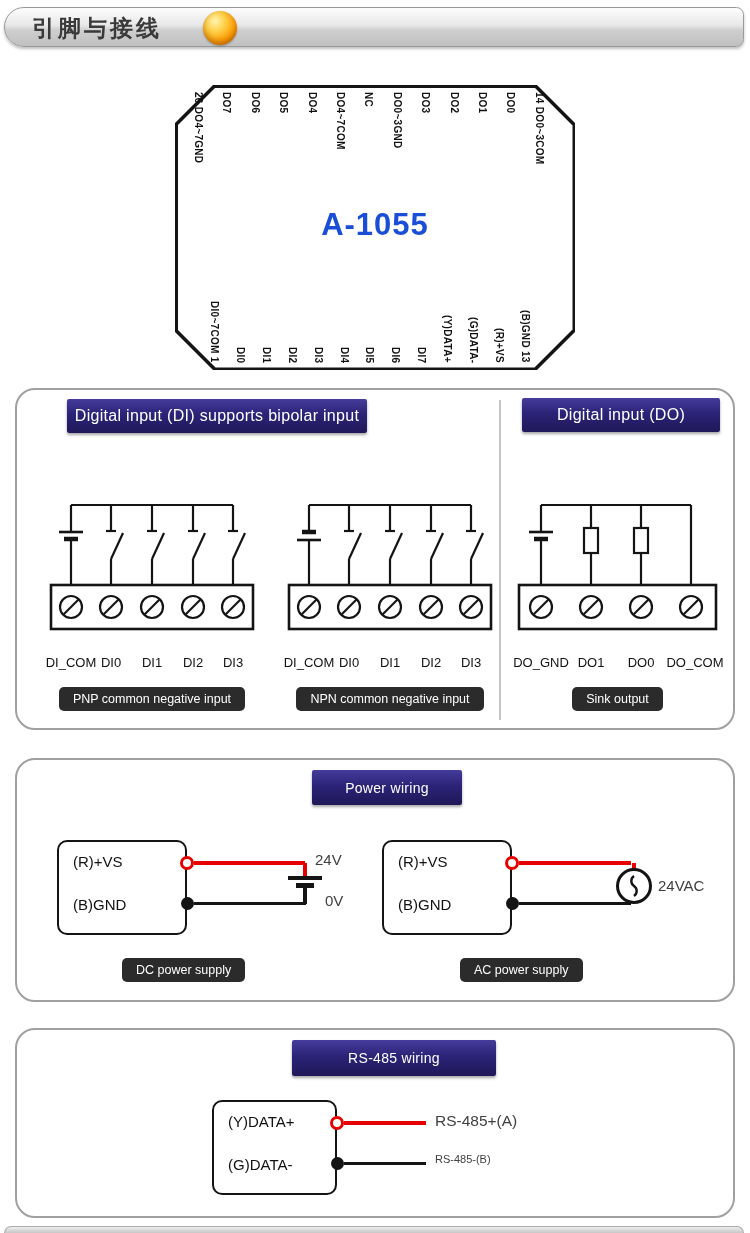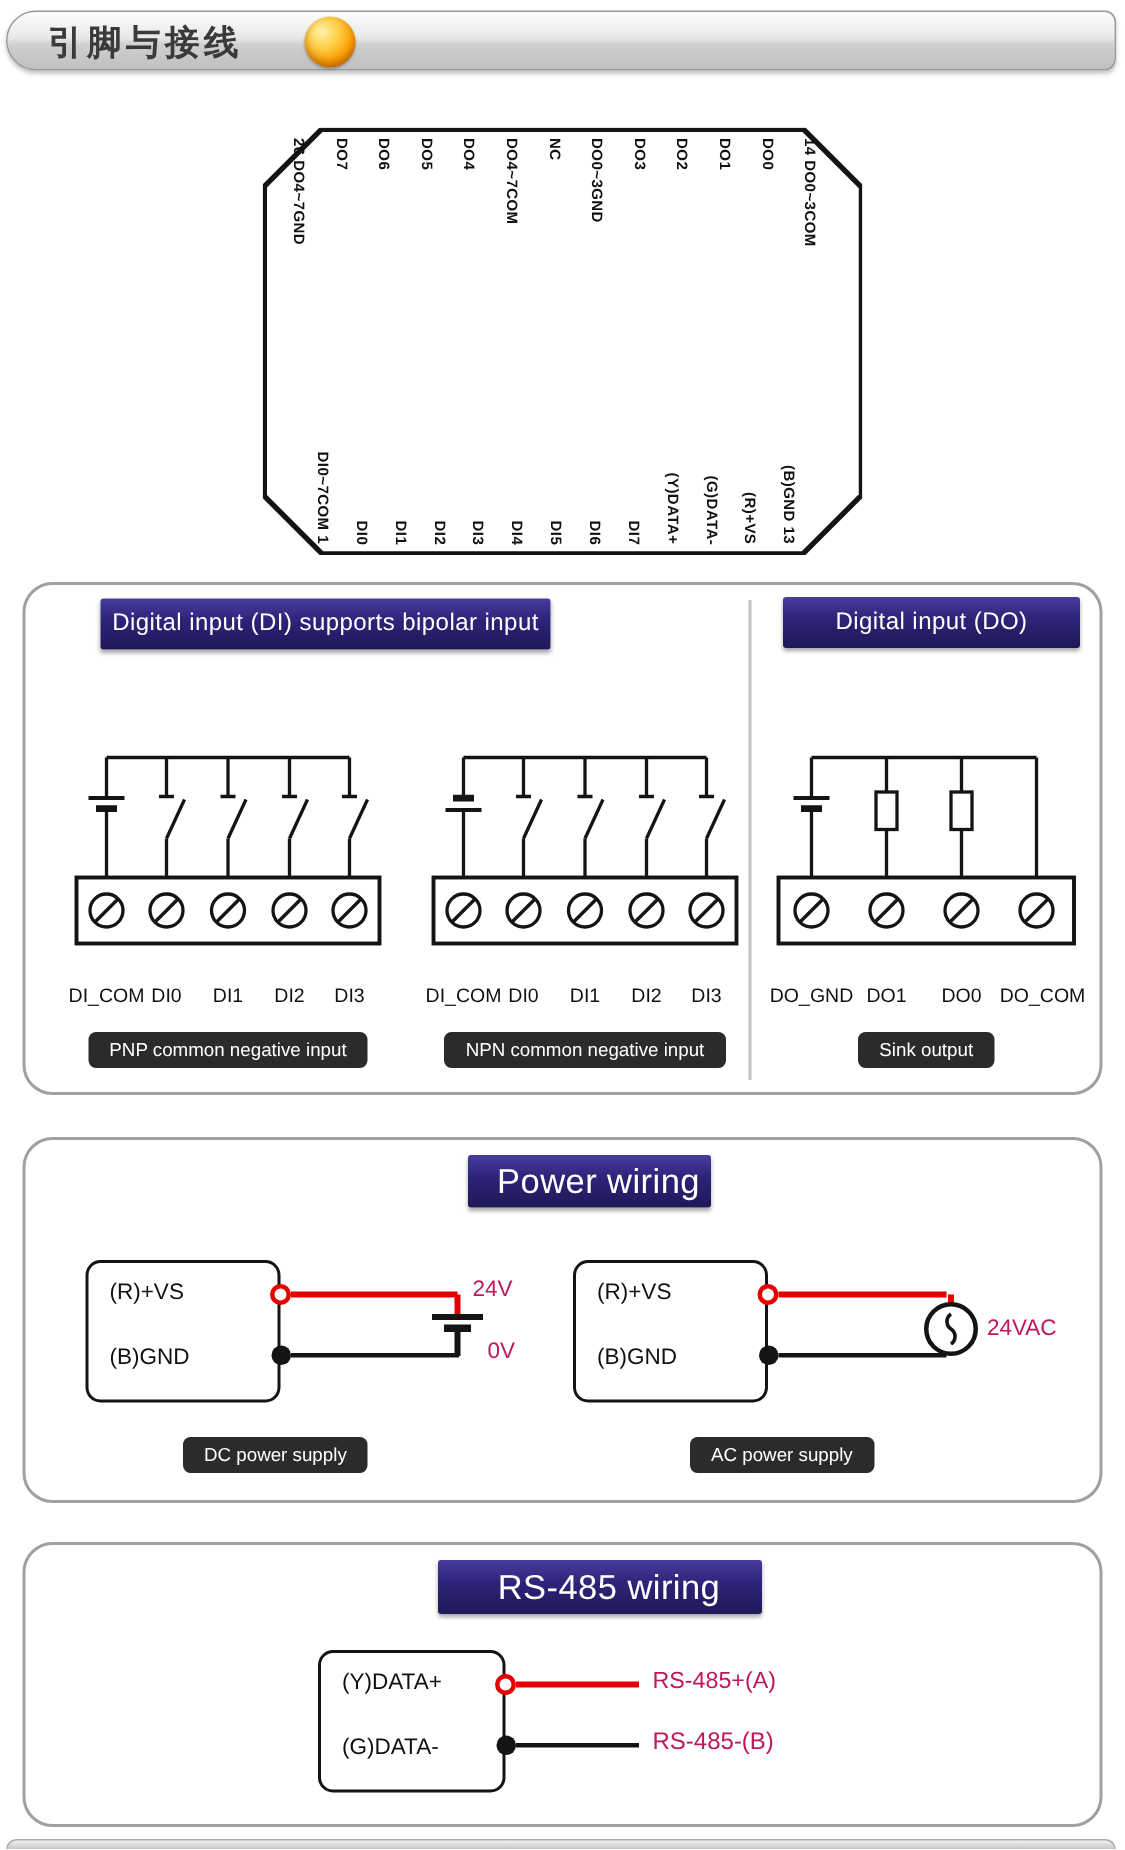--- a/index.html
+++ b/index.html
@@ -30,21 +30,21 @@
   .vpin { writing-mode:vertical-rl; white-space:nowrap; font-size:10px; font-weight:700; letter-spacing:0.3px; }
   .chip-model { position:absolute; left:0; right:0; top:122px; text-align:center;
     font-size:31px; font-weight:700; color:var(--model-blue,#1b4ed6); letter-spacing:1px; }
 
   
   .card { position:absolute; border:2px solid #a0a0a0; border-radius:20px; background:#fff; box-sizing:border-box; }
   .banner { position:absolute; display:flex; align-items:center; justify-content:center;
     color:#fff; font-size:16px; letter-spacing:0.3px; border-radius:2px;
     background:linear-gradient(180deg,#453c9c 0%, var(--banner,#2b2377) 45%, #1f1858 100%);
     box-shadow:0 2px 3px rgba(0,0,0,0.35); }
-  .banner.big { font-size:23px;padding-left:12px; }
+  .banner.big { font-size:14px; }
   .vdivider { position:absolute; width:2px; background:#c4c4c4; }
   .badge-row { text-align:center; margin-top:14px; }
   .badge { display:inline-block; background:var(--badge,#2b2b2b); color:#fff; font-size:12.5px;
     padding:5px 14px; border-radius:5px; white-space:nowrap; }
 
   
   .cblock { position:absolute; top:105px; }
   .circuit line, .circuit path { stroke:#141414; stroke-width:2.2; fill:none; }
   .circuit rect, .circuit circle { stroke:#141414; stroke-width:2.2; fill:#fff; }
   .tlabels { position:relative; height:18px; margin-top:16px;text-align:center; }
@@ -60,21 +60,21 @@
   .ring { position:absolute; width:14px; height:14px; border-radius:50%; box-sizing:border-box;
     background:#fff; border:3.5px solid var(--wire-red,#e60000); }
   .dot { position:absolute; width:13px; height:13px; border-radius:50%; background:var(--wire-black,#141414); }
   .wire { position:absolute; height:3.5px; }
   .wire.r { background:var(--wire-red,#e60000); }
   .wire.k { background:var(--wire-black,#141414); }
   .vwire { position:absolute; width:3.5px; }
   .vwire.r { background:var(--wire-red,#e60000); }
   .vwire.k { background:var(--wire-black,#141414); }
   .plate { position:absolute; background:var(--wire-black,#141414); }
-  .plabel { position:absolute; font-size:15px; color:#be185d; white-space:nowrap; }
+  .plabel { position:absolute; font-size:15px; color:#404040; white-space:nowrap; }
   .ac-circle { position:absolute; width:36px; height:36px; border:3px solid #141414; border-radius:50%;
     box-sizing:border-box; background:#fff; display:flex; align-items:center; justify-content:center; }
   .sine path { stroke:#141414; stroke-width:2.4; fill:none; }
 
   .bottom-bar { position:absolute; left:4px; top:1226px; width:740px; height:7px;
     border:1px solid #aaa; border-bottom:none; border-radius:10px 10px 0 0;
     background:linear-gradient(180deg,#efefef,#c6c6c6); box-sizing:border-box; }
 </style>
 </head>
 <body>
@@ -97,20 +97,21 @@
       <span class="vpin">DO4</span>
       <span class="vpin">DO4~7COM</span>
       <span class="vpin">NC</span>
       <span class="vpin">DO0~3GND</span>
       <span class="vpin">DO3</span>
       <span class="vpin">DO2</span>
       <span class="vpin">DO1</span>
       <span class="vpin">DO0</span>
       <span class="vpin">14 DO0~3COM</span>
     </div>
+    <div class="chip-model">A-1055</div>
     <div class="pins pins-bottom">
       <span class="vpin">DI0~7COM 1</span>
       <span class="vpin">DI0</span>
       <span class="vpin">DI1</span>
       <span class="vpin">DI2</span>
       <span class="vpin">DI3</span>
       <span class="vpin">DI4</span>
       <span class="vpin">DI5</span>
       <span class="vpin">DI6</span>
       <span class="vpin">DI7</span>
@@ -358,18 +359,18 @@
     <div class="pdiag" style="left:195px;top:68px;width:380px;height:110px">
       <div class="pwr-box rs">
         <div class="bt1">(Y)DATA+</div>
         <div class="bt2">(G)DATA-</div>
       </div>
       <div class="ring" style="left:118px;top:18px"></div>
       <div class="dot" style="left:119px;top:59px"></div>
       <div class="wire r" style="left:132px;top:23px;width:82px"></div>
       <div class="wire k" style="left:132px;top:63.5px;width:82px"></div>
       <div class="plabel" style="left:223px;top:14px;font-size:15.5px">RS-485+(A)</div>
-      <div class="plabel" style="left:223px;top:55px;font-size:16px">RS-485-(B)</div>
+      <div class="plabel" style="left:223px;top:55px;font-size:11px">RS-485-(B)</div>
     </div>
   </div>
 
   <div class="bottom-bar"></div>
 </div>
 
 </body></html>

